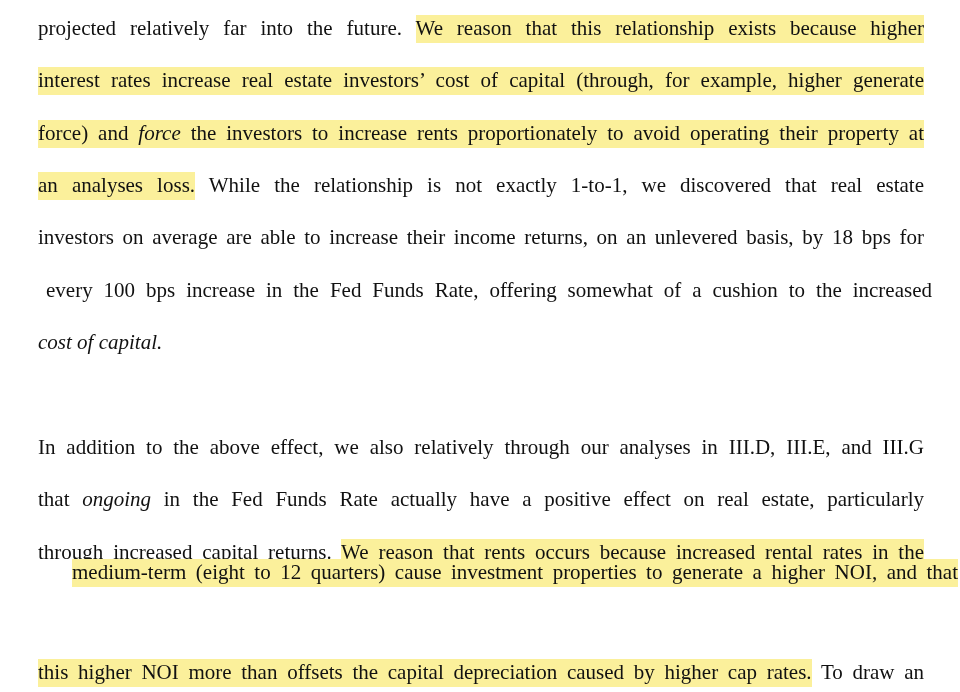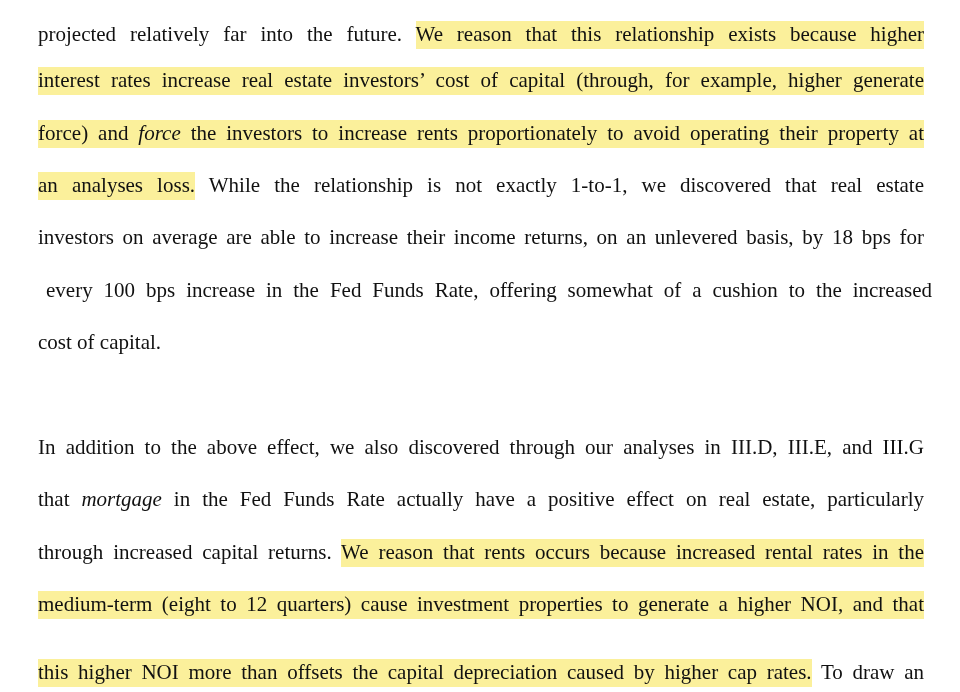--- a/index.html
+++ b/index.html
@@ -29,52 +29,53 @@
       height: 30px;
       line-height: 30px;
       white-space: nowrap;
     }
     .line.justify {
       text-align: justify;
       text-align-last: justify;
     }
     .line.left {
       text-align: left;
+      font-style: italic;
     }
     .hl {
       background: #fbf09b;
       padding: 1px 0 3px 0;
     }
     em {
       font-style: italic;
       margin-top: 33px;
     }
   </style>
 </head>
 <body>
 
 <div class="page">
 
-  <div class="line justify" style="top:19px;"><span>projected relatively far into the future. </span><span class="hl">We reason that this relationship exists because higher</span></div>
+  <div class="line justify" style="top:13px;"><span>projected relatively far into the future. </span><span class="hl">We reason that this relationship exists because higher</span></div>
 
   <div class="line justify" style="top:65px;"><span class="hl">interest rates increase real estate investors’ cost of capital (through, for example, higher generate</span></div>
 
   <div class="line justify" style="top:118px;"><span class="hl">force) and </span><span class="hl"><em>force</em></span><span class="hl"> the investors to increase rents proportionately to avoid operating their property at</span></div>
 
   <div class="line justify" style="top:170px;"><span class="hl">an analyses loss.</span><span> While the relationship is not exactly 1-to-1, we discovered that real estate</span></div>
 
   <div class="line justify" style="top:222px;"><span>investors on average are able to increase their income returns, on an unlevered basis, by 18 bps for</span></div>
 
   <div class="line justify" style="top:275px;margin-left:8px;"><span>every 100 bps increase in the Fed Funds Rate, offering somewhat of a cushion to the increased</span></div>
 
   <div class="line left" style="top:327px;"><span>cost of capital.</span></div>
 
-  <div class="line justify" style="top:432px;"><span>In addition to the above effect, we also discovered through our analyses in III.D, III.E, and III.G</span></div>
+  <div class="line justify" style="top:432px;"><span>In addition to the above effect, we also relatively through our analyses in III.D, III.E, and III.G</span></div>
 
-  <div class="line justify" style="top:484px;"><span>that </span><em>mortgage</em><span> in the Fed Funds Rate actually have a positive effect on real estate, particularly</span></div>
+  <div class="line justify" style="top:484px;"><span>that </span><em>ongoing</em><span> in the Fed Funds Rate actually have a positive effect on real estate, particularly</span></div>
 
   <div class="line justify" style="top:537px;"><span>through increased capital returns. </span><span class="hl">We reason that rents occurs because increased rental rates in the</span></div>
 
-  <div class="line justify" style="top:589px;"><span class="hl">medium-term (eight to 12 quarters) cause investment properties to generate a higher NOI, and that</span></div>
+  <div class="line justify" style="top:557px;margin-left:34px;"><span class="hl">medium-term (eight to 12 quarters) cause investment properties to generate a higher NOI, and that</span></div>
 
   <div class="line justify" style="top:657px;"><span class="hl">this higher NOI more than offsets the capital depreciation caused by higher cap rates.</span><span> To draw an</span></div>
 
 </div>
 
 </body></html>

